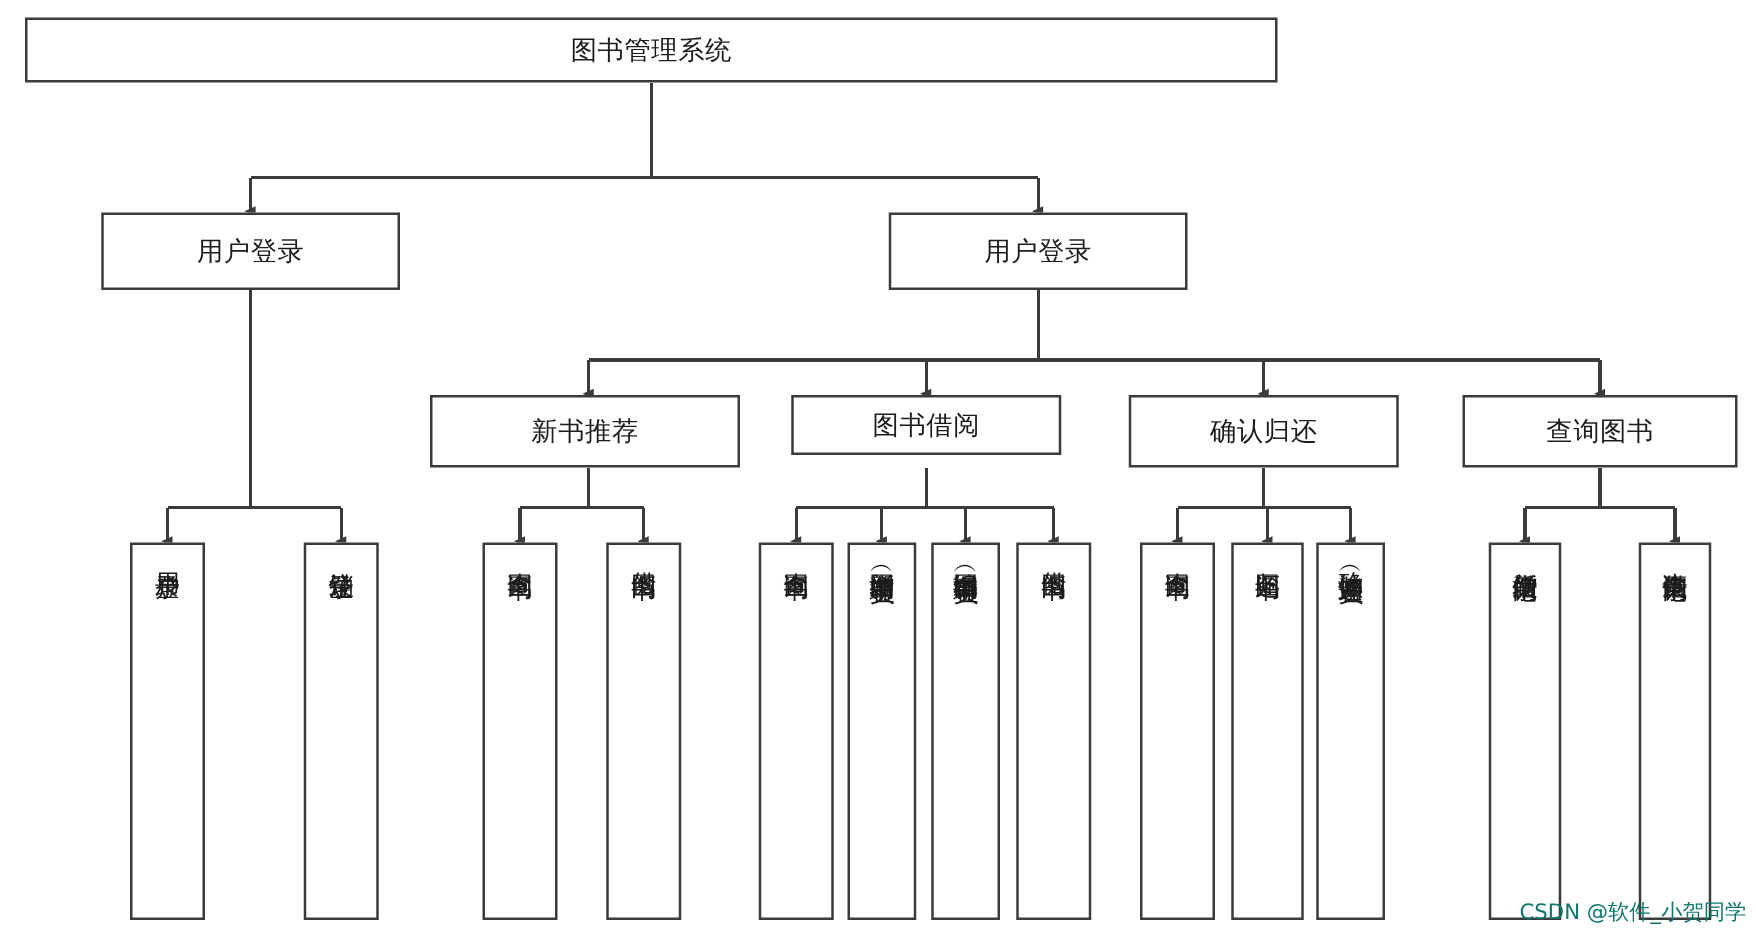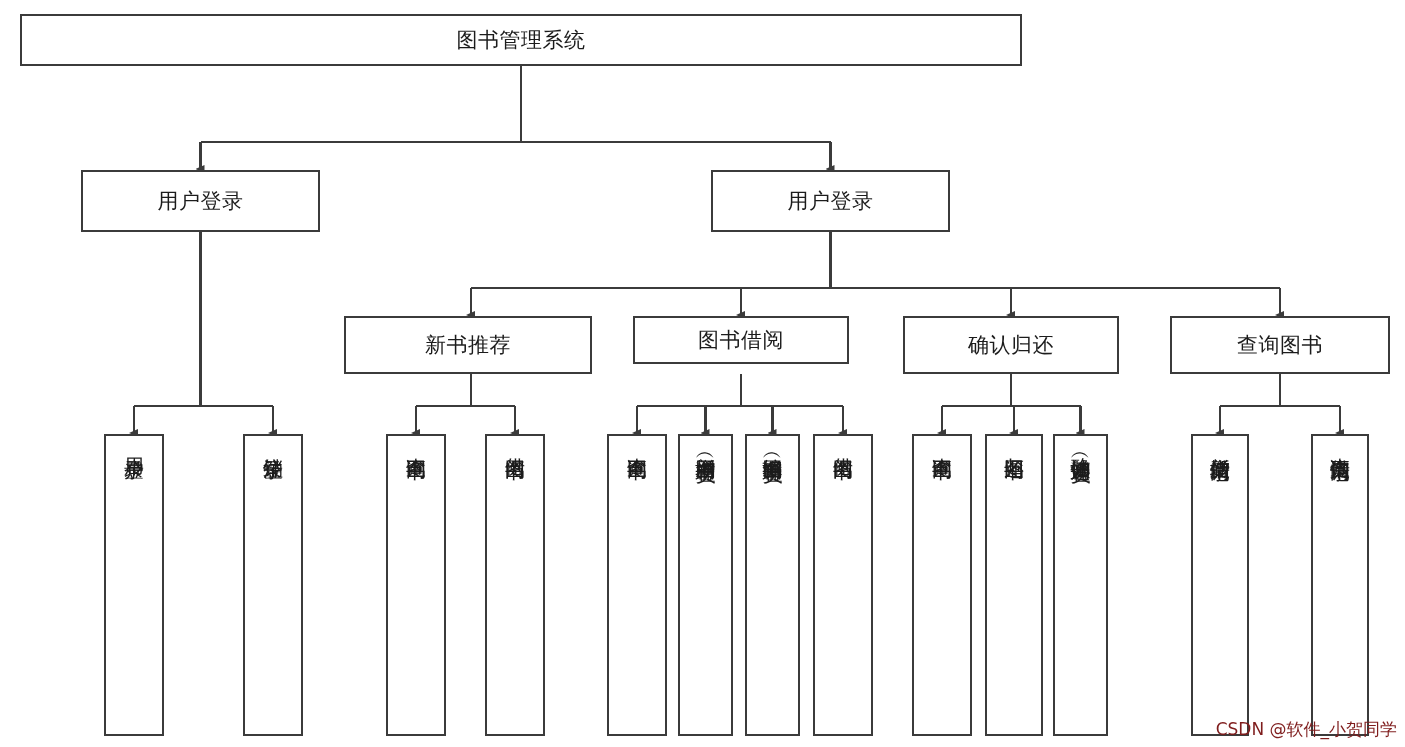--- a/index.html
+++ b/index.html
@@ -59,21 +59,21 @@
     font-size: 20px;
     line-height: 1.05;
     letter-spacing: 1px;
     white-space: nowrap;
   }
   #watermark {
     position: absolute;
     right: 8px;
     bottom: 6px;
     font-size: 17px;
-    color: #7f1d1d;
+    color: #0f766e;
     z-index: 5;
     white-space: nowrap;
     font-family: "DejaVu Sans", "Liberation Sans", sans-serif;
   }
 </style>
 </head>
 <body>
 
 <div id="canvas">
   <svg id="edges" viewBox="0 0 1405 747" xmlns="http://www.w3.org/2000/svg">

